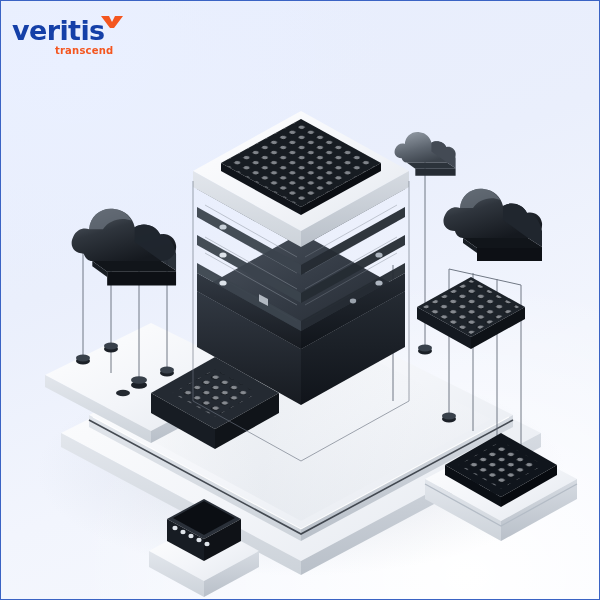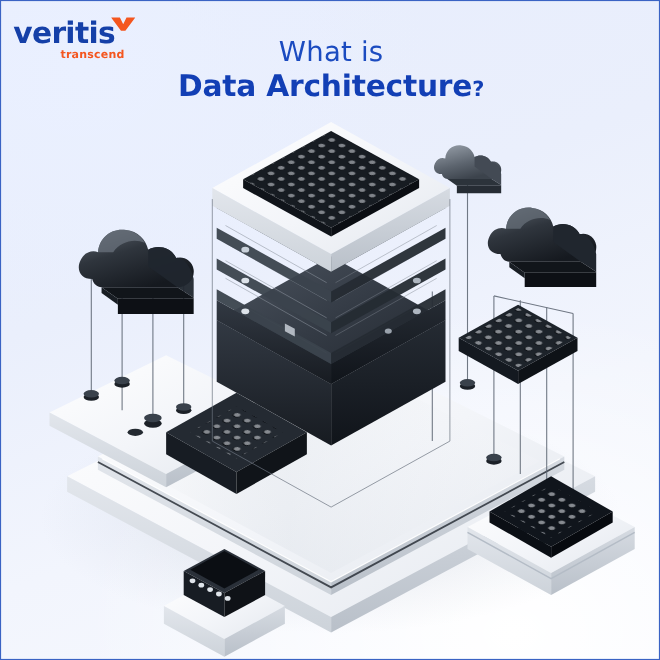--- a/index.html
+++ b/index.html
@@ -344,18 +344,14 @@
   </div>
 
   <div class="logo-block">
     <div class="logo-word">veritis</div>
     <svg class="logo-swoosh" viewBox="0 0 22 14">
       <path d="M0 1 L8 1 L11 7 L14 1 L22 1 L13 13 L9 13 Z" fill="#f4561f"></path>
     </svg>
     <div class="logo-sub">transcend</div>
   </div>
 
-  <div class="title-wrap">
-    <div class="title-line1">What is</div>
-    <div class="title-line2"><span>Data Architecture</span><span class="qmark">?</span></div>
-  </div>
 
 </div>
 
 </body></html>

